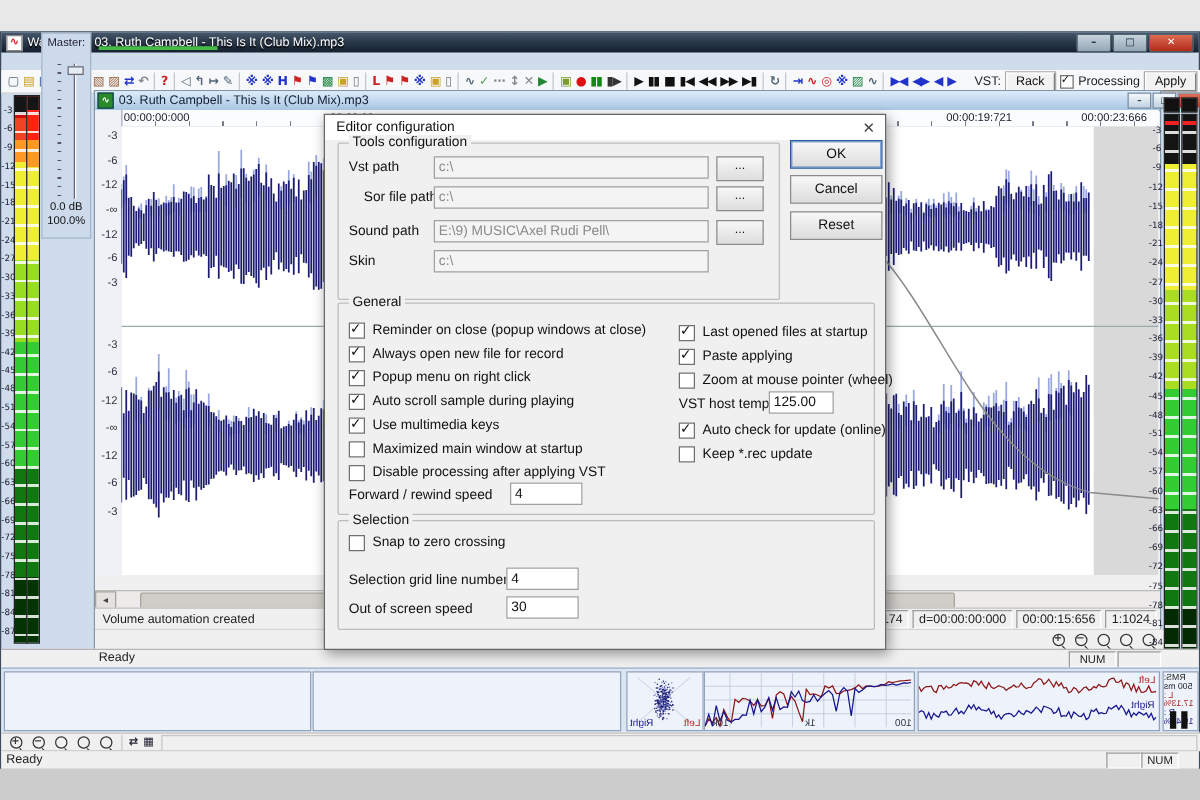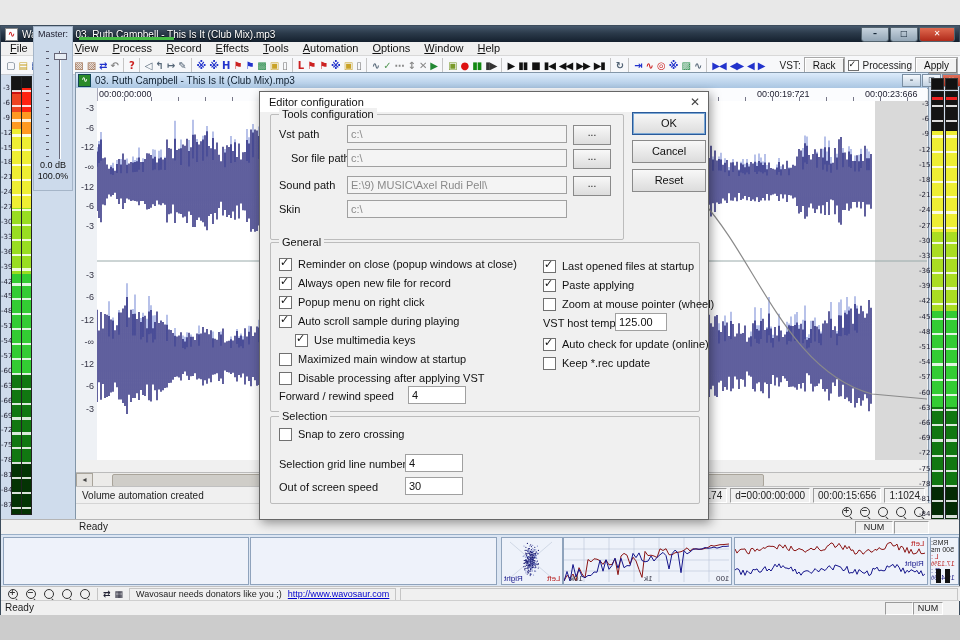--- a/index.html
+++ b/index.html
@@ -148,34 +148,20 @@
   <div id="titlebar">
     <span class="appico">∿</span>
     <span class="ttl">Wavosaur - 03. Ruth Campbell - This Is It (Club Mix).mp3</span>
     <span class="winbtns">
       <span class="winbtn">–</span>
       <span class="winbtn">□</span>
       <span class="winbtn close">✕</span>
     </span>
   </div>
 
-  <div id="menubar">
-
-  <span class="mi">File</span>
-      <span class="mi">Edit</span>
-      <span class="mi">View</span>
-      <span class="mi">Process</span>
-      <span class="mi">Record</span>
-      <span class="mi">Effects</span>
-      <span class="mi">Tools</span>
-      <span class="mi">Automation</span>
-      <span class="mi">Options</span>
-      <span class="mi">Window</span>
-      <span class="mi">Help</span>
-    </div>
 
   <div id="toolbar">
 
   <span class="ti" style="color: rgb(85, 102, 119);">▢</span>
       <span class="ti" style="color: rgb(201, 162, 39);">▤</span>
       <span class="ti" style="color: rgb(51, 85, 170);">▦</span>
       <span class="ti sep"></span>
       <span class="ti" style="color: rgb(85, 85, 119);">✂</span>
       <span class="ti" style="color: rgb(102, 119, 136);">▥</span>
       <span class="ti" style="color: rgb(153, 102, 68);">▧</span>
@@ -826,24 +812,20 @@
         </span>
         <span class="zi">
           <span class="mag">
             <i></i>
           </span>
         </span>
       </span>
     <span class="zsep"></span>
     <span class="ti2">⇄</span>
     <span class="ti2">▦</span>
-    <span class="tcell">
-      <span>Wavosaur needs donators like you ;)</span>
-      <a class="wlink" href="#">http://www.wavosaur.com</a>
-    </span>
     <span class="tcell grow"></span>
   </div>
 
   <div id="status2">
     <span class="ready">Ready</span>
     <span class="numcell" style="right:46px;width:26px"></span>
     <span class="numcell" style="right:16px;width:28px">NUM</span>
   </div>
 
   <div id="dialog">
@@ -884,21 +866,21 @@
             <span class="cklbl">Always open new file for record</span>
           </label>
           <label class="ckrow" style="left: 8px; position: absolute; top: 52px;">
             <span class="cb on"></span>
             <span class="cklbl">Popup menu on right click</span>
           </label>
           <label class="ckrow" style="left: 8px; position: absolute; top: 71px;">
             <span class="cb on"></span>
             <span class="cklbl">Auto scroll sample during playing</span>
           </label>
-          <label class="ckrow" style="left: 24px; position: absolute; top: 90px;">
+          <label class="ckrow" style="left: 8px; position: absolute; top: 90px;">
             <span class="cb on"></span>
             <span class="cklbl">Use multimedia keys</span>
           </label>
           <label class="ckrow" style="left: 8px; position: absolute; top: 109px;">
             <span class="cb"></span>
             <span class="cklbl">Maximized main window at startup</span>
           </label>
           <label class="ckrow" style="left: 8px; position: absolute; top: 128px;">
             <span class="cb"></span>
             <span class="cklbl">Disable processing after applying VST</span>

